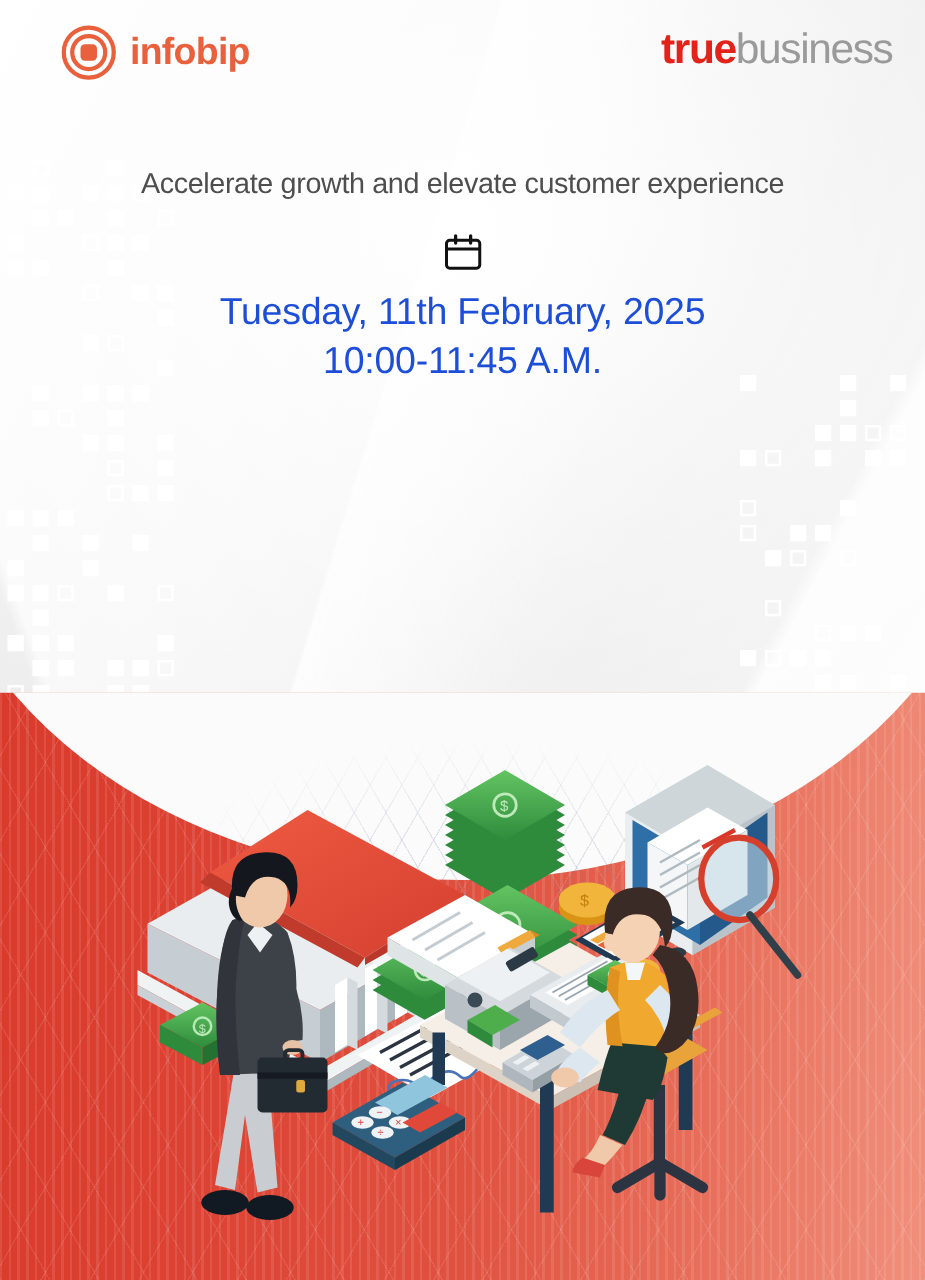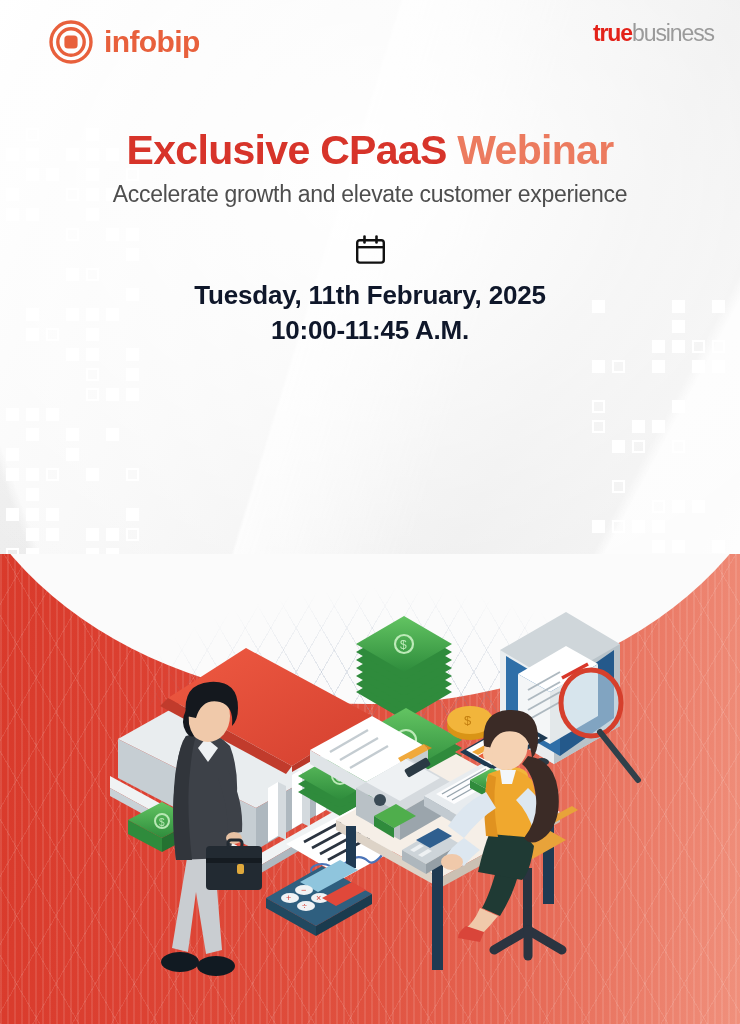--- a/index.html
+++ b/index.html
@@ -76,21 +76,21 @@
     -webkit-mask-image:radial-gradient(75% 100% at 50% 100%,#000 35%,transparent 78%);
             mask-image:radial-gradient(75% 100% at 50% 100%,#000 35%,transparent 78%);
     pointer-events:none;
   }
 
   
   .header{ position:absolute; top:0; left:17px; right:0; height:88px; }
   .logo-infobip{ position:absolute; left:32px; top:20px; display:flex; align-items:center; gap:11px; }
   .ib-mark{ width:44px; height:44px; flex:none; }
   .ib-word{ font-size:30px; font-weight:bold; color:#e8603c; letter-spacing:-.6px; line-height:1; }
-  .logo-true{ position:absolute; right:26px; top:22px; font-size:23px; line-height:1; letter-spacing:-1.1px; }
+  .logo-true{ position:absolute; right:26px; top:22px; font-size:34px; line-height:1; letter-spacing:-1.1px; }
   .tb-true{ font-weight:bold; color:#e32219; }
   .tb-business{ font-weight:normal; color:#9a9a9a; }
 
   
   .content{ position:absolute; left:0; right:0; top:126px; text-align:center; }
 
   .headline{
     font-size:41px; font-weight:bold; letter-spacing:-.7px;
     line-height:1.18; white-space:nowrap;
   }
@@ -118,21 +118,21 @@
     font-size:34px; font-weight:bold; letter-spacing:-.4px;
     background:linear-gradient(90deg,#d32f27 0%,#dc4533 40%,#ec8167 100%);
     -webkit-background-clip:text; background-clip:text; color:transparent;
   }
 
   .cal-wrap{ margin-top:26px; display:flex; justify-content:center; }
   .cal-icon{ width:31px; height:30px; }
 
   .when{ margin-top:13px; }
   .when-line{
-    font-size:26px; font-weight:bold; color:#0f172a;
+    font-size:30px; font-weight:normal; color:#1d4ed8;
     letter-spacing:-.2px; line-height:1.33;
   }
 
   
   .illo{ position:absolute; left:0; top:520px; width:740px; height:504px; }
 </style>
 </head>
 <body>
 
 <div id="poster">
@@ -298,23 +298,20 @@
     </div>
 
     <div class="logo-true">
       <span class="tb-true">true</span><span class="tb-business">business</span>
     </div>
 
   </div>
 
   <div class="content">
 
-    <div class="headline">
-      <span class="hl-a">Exclusive CPaaS</span><span class="hl-b"> Webinar</span>
-    </div>
 
 
     <div class="tagline">Accelerate growth and elevate customer experience</div>
 
 
     <div class="cal-wrap">
       <svg class="cal-icon" viewBox="0 0 31 30">
         <rect x="2.2" y="5.2" width="26.6" height="22.4" rx="2.6" fill="none" stroke="#111" stroke-width="2.4"></rect>
         <line x1="2.2" y1="12.2" x2="28.8" y2="12.2" stroke="#111" stroke-width="2.4"></line>
         <line x1="9.5" y1="1.6" x2="9.5" y2="7.4" stroke="#111" stroke-width="2.6" stroke-linecap="round"></line>

